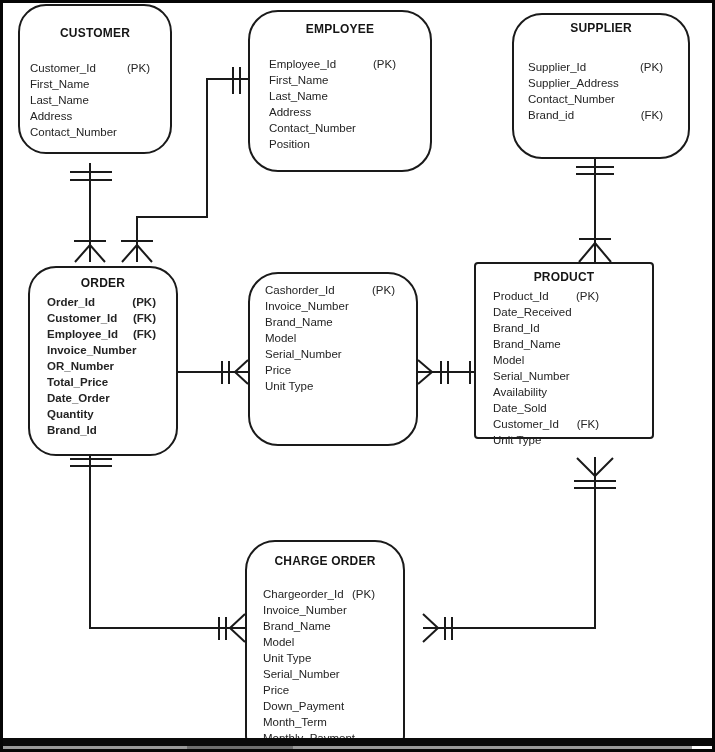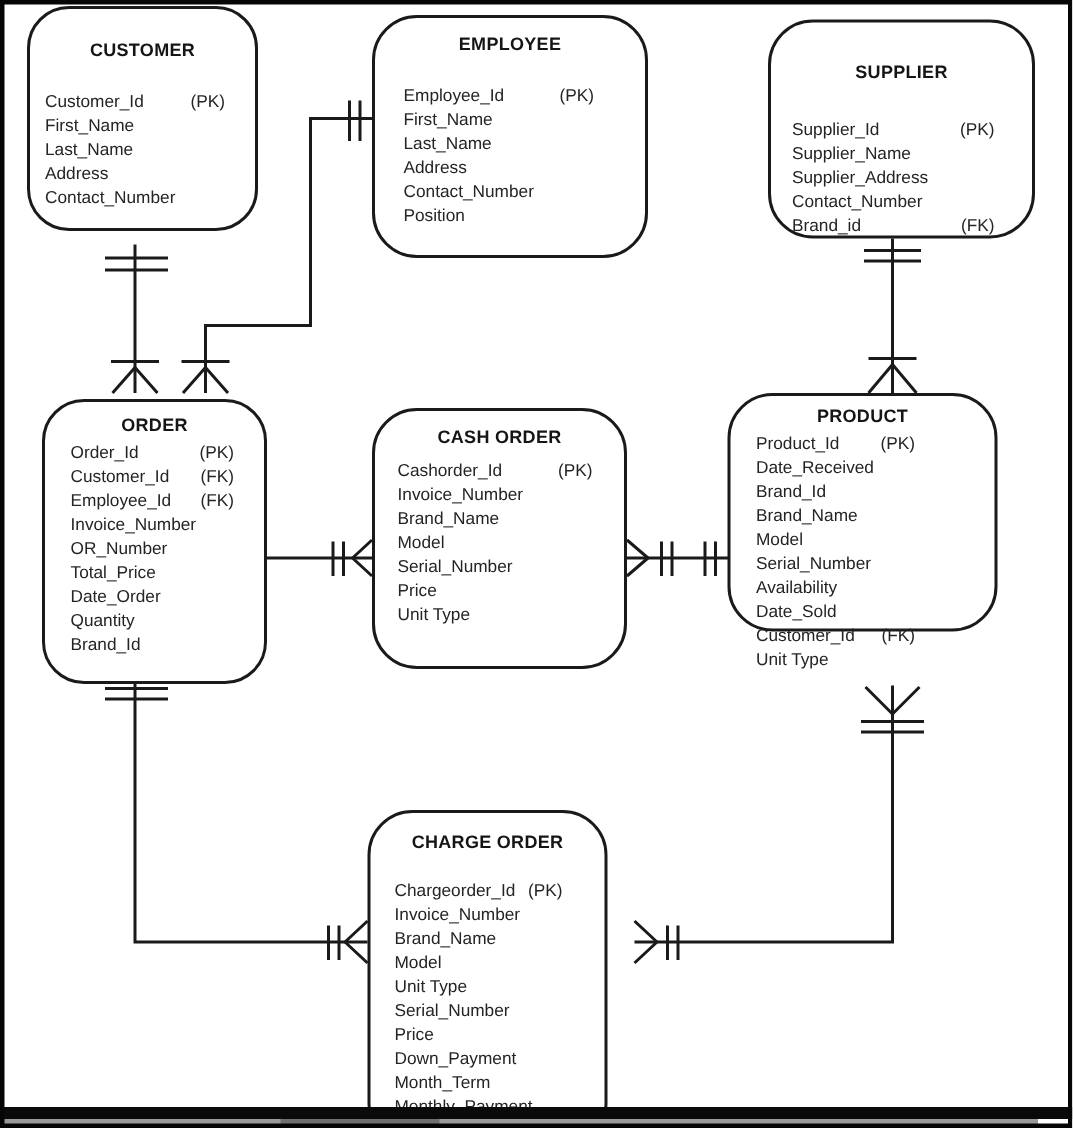--- a/index.html
+++ b/index.html
@@ -54,32 +54,32 @@
 
   #ent-customer{left:18px; top:4px; width:154px; height:150px;}
   #ent-customer .etitle{padding-top:20px;}
   #ent-customer .fields{margin-top:20px; padding-left:10px; padding-right:20px;}
 
   #ent-employee{left:248px; top:10px; width:184px; height:162px; border-radius:30px;}
   #ent-employee .etitle{padding-top:10px;}
   #ent-employee .fields{margin-top:20px; padding-left:19px; padding-right:34px;}
 
   #ent-supplier{left:512px; top:13px; width:178px; height:146px; border-radius:30px;}
-  #ent-supplier .etitle{padding-top:26px;}
+  #ent-supplier .etitle{padding-top:6px;}
   #ent-supplier .fields{margin-top:24px; padding-left:14px; padding-right:25px;}
 
   #ent-order{left:28px; top:266px; width:150px; height:190px;}
   #ent-order .etitle{padding-top:8px;}
-  #ent-order .fields{margin-top:4px; padding-left:17px; padding-right:20px;}
+  #ent-order .fields{margin-top:4px; padding-left:17px; padding-right:20px;font-weight:bold;}
 
   #ent-cashorder{left:248px; top:272px; width:170px; height:174px; border-radius:30px;}
   #ent-cashorder .etitle{padding-top:10px;}
   #ent-cashorder .fields{margin-top:8px; padding-left:15px; padding-right:21px;}
 
-  #ent-product{left:485px; top:262px; width:180px; height:159px; border-radius:30px;}
+  #ent-product{left:474px; top:262px; width:180px; height:177px; border-radius:4px;}
   #ent-product .etitle{padding-top:6px;}
   #ent-product .fields{margin-top:4px; padding-left:17px; padding-right:53px;}
 
   #ent-chargeorder{left:245px; top:540px; width:160px; height:226px; border-radius:30px;}
   #ent-chargeorder .etitle{padding-top:12px;}
   #ent-chargeorder .fields{margin-top:18px; padding-left:16px; padding-right:28px;}
 </style>
 </head>
 <body>
 
@@ -186,23 +186,20 @@
   </div>
 
   <div class="entity" id="ent-supplier">
     <div class="etitle">SUPPLIER</div>
     <div class="fields">
         <div class="frow">
           <span class="fname">Supplier_Id</span>
           <span class="fkey">(PK)</span>
         </div>
         <div class="frow">
-          <span class="fname">Supplier_Name</span>
-        </div>
-        <div class="frow">
           <span class="fname">Supplier_Address</span>
         </div>
         <div class="frow">
           <span class="fname">Contact_Number</span>
         </div>
         <div class="frow">
           <span class="fname">Brand_id</span>
           <span class="fkey">(FK)</span>
         </div>
       </div>
@@ -238,21 +235,20 @@
         <div class="frow">
           <span class="fname">Quantity</span>
         </div>
         <div class="frow">
           <span class="fname">Brand_Id</span>
         </div>
       </div>
   </div>
 
   <div class="entity" id="ent-cashorder">
-    <div class="etitle">CASH ORDER</div>
     <div class="fields">
         <div class="frow">
           <span class="fname">Cashorder_Id</span>
           <span class="fkey">(PK)</span>
         </div>
         <div class="frow">
           <span class="fname">Invoice_Number</span>
         </div>
         <div class="frow">
           <span class="fname">Brand_Name</span>

